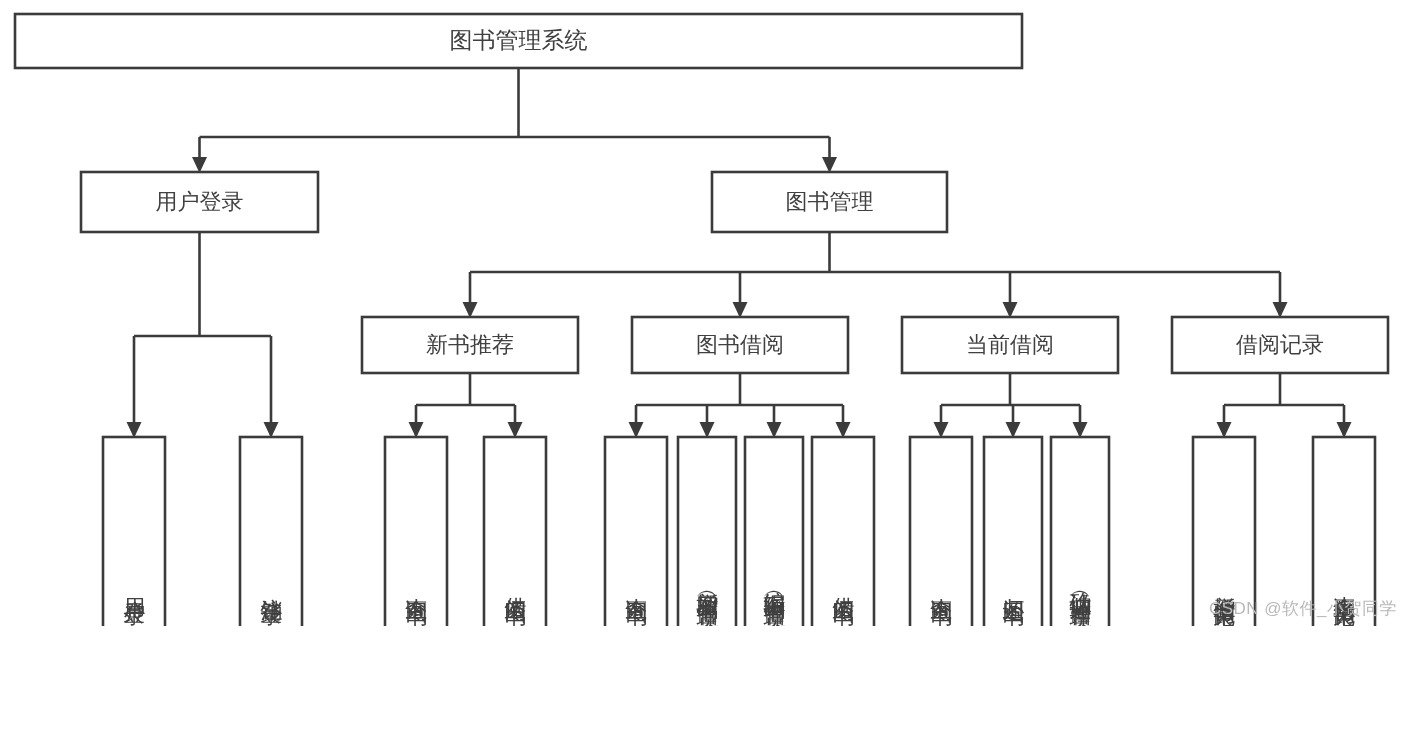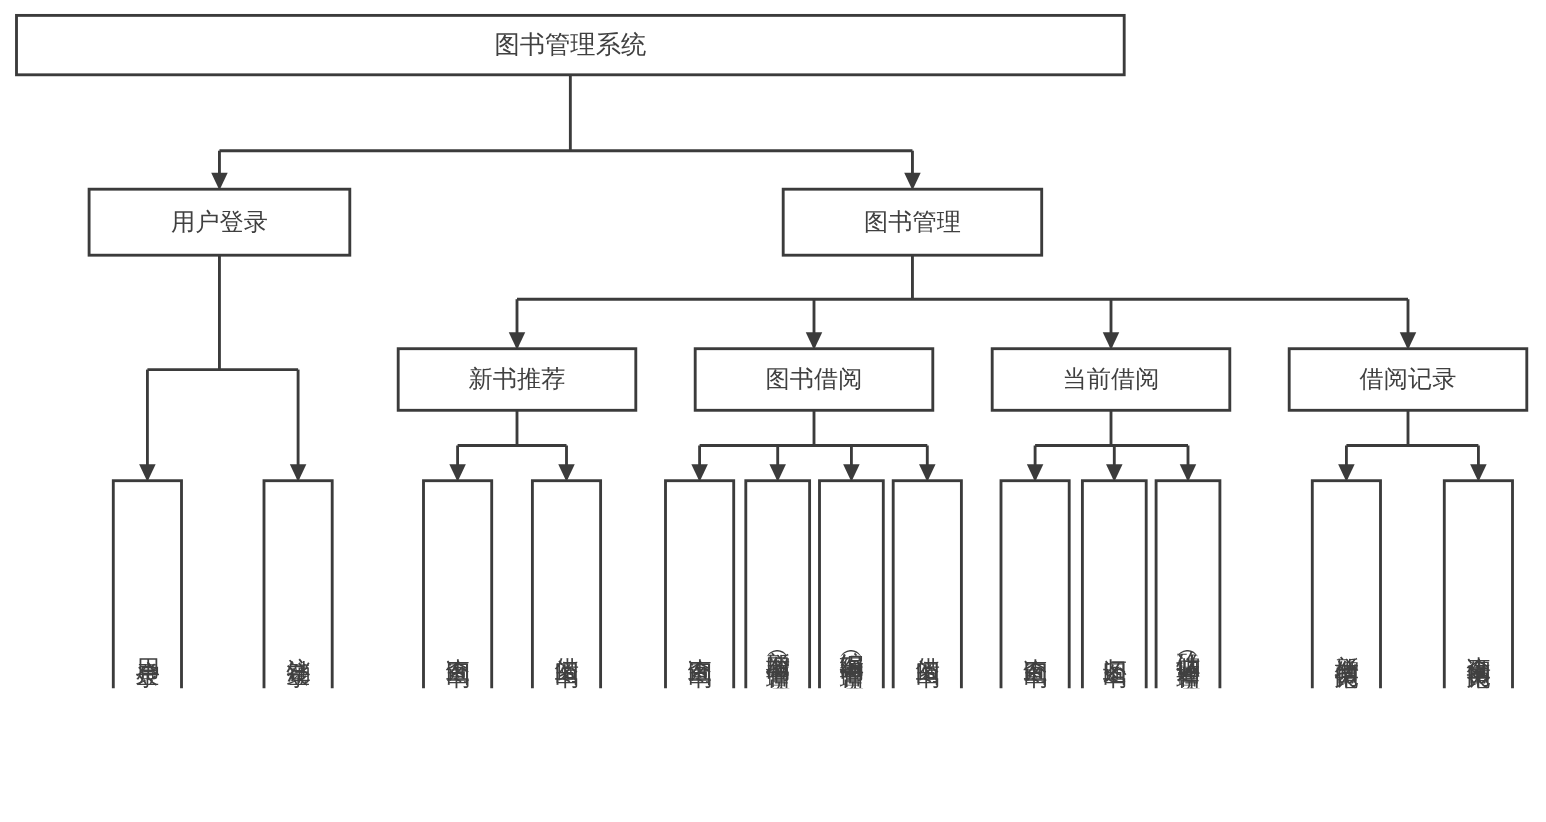--- a/index.html
+++ b/index.html
@@ -211,13 +211,14 @@
         <span class="leaf-label">确认归还（管理员）</span>
       </div>
       <div class="leaf-label-wrap" style="left: 1193px; top: 437px; width: 62px; height: 296px;">
         <span class="leaf-label">新增借阅记录</span>
       </div>
       <div class="leaf-label-wrap" style="left: 1313px; top: 437px; width: 62px; height: 296px;">
         <span class="leaf-label">查询借阅记录</span>
       </div>
     </div>
 
+  <div class="watermark">CSDN @软件_小贺同学</div>
 </div>
 
 </body></html>

